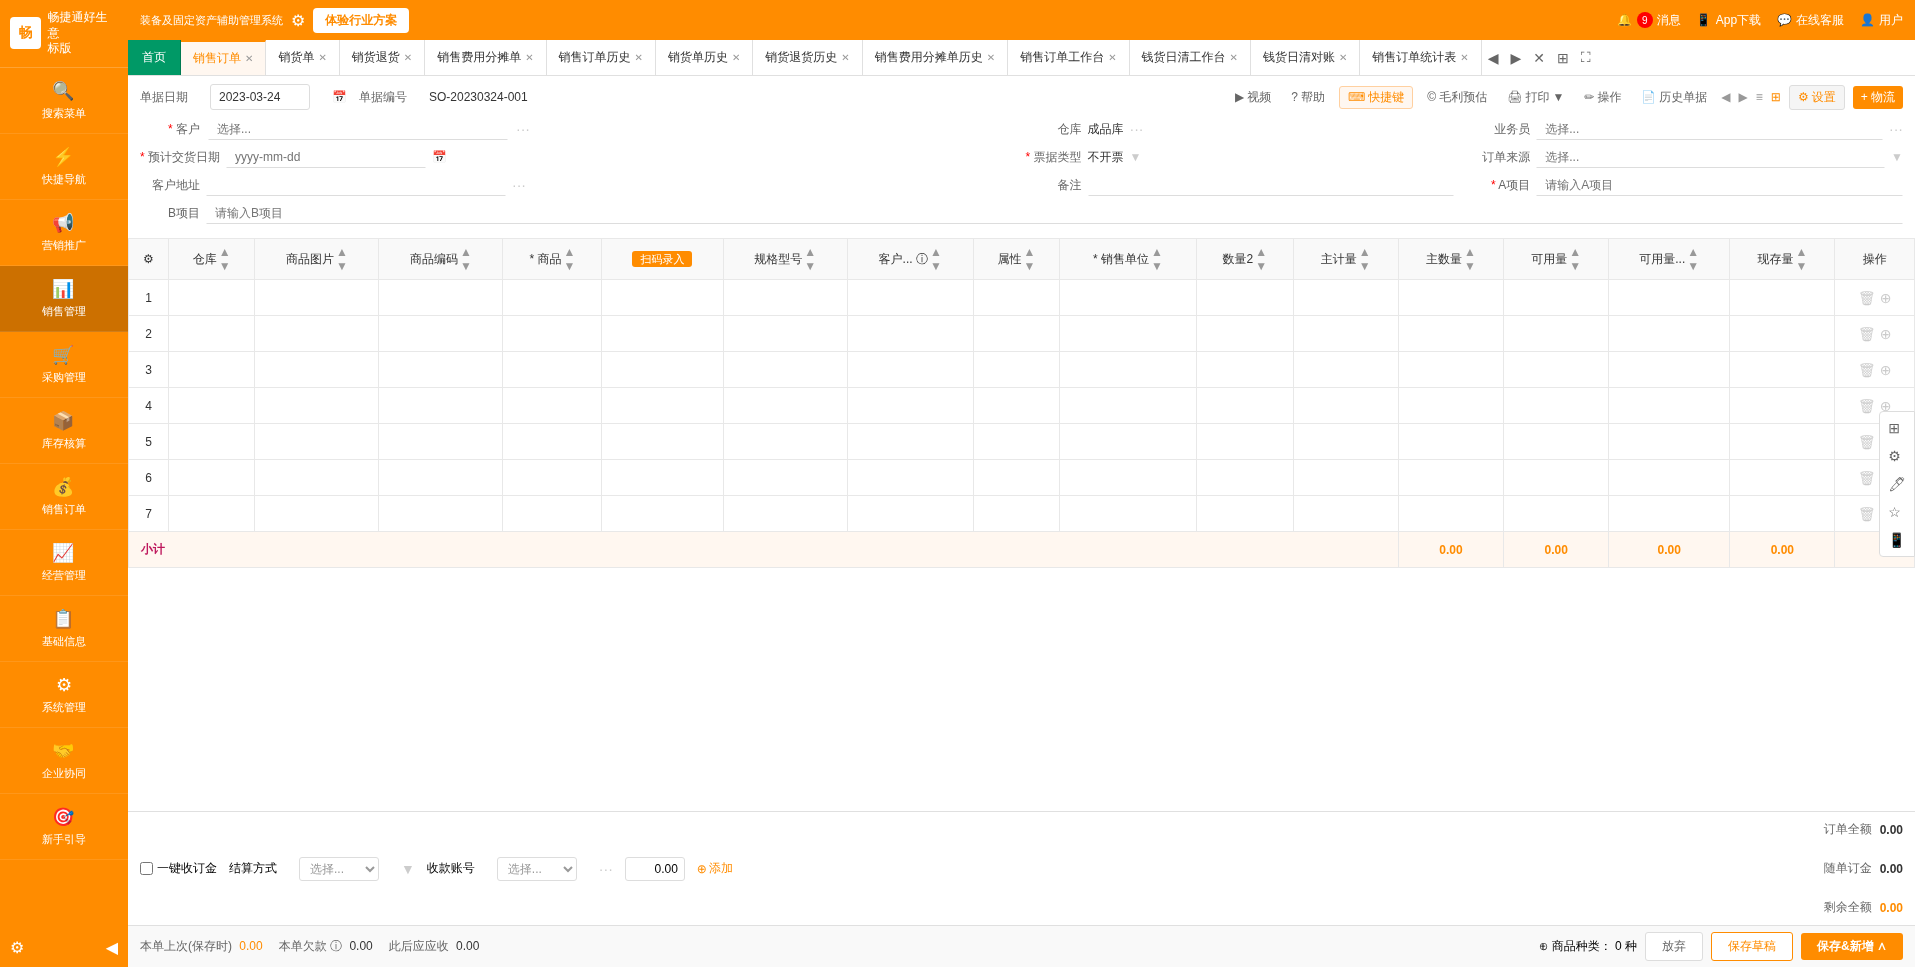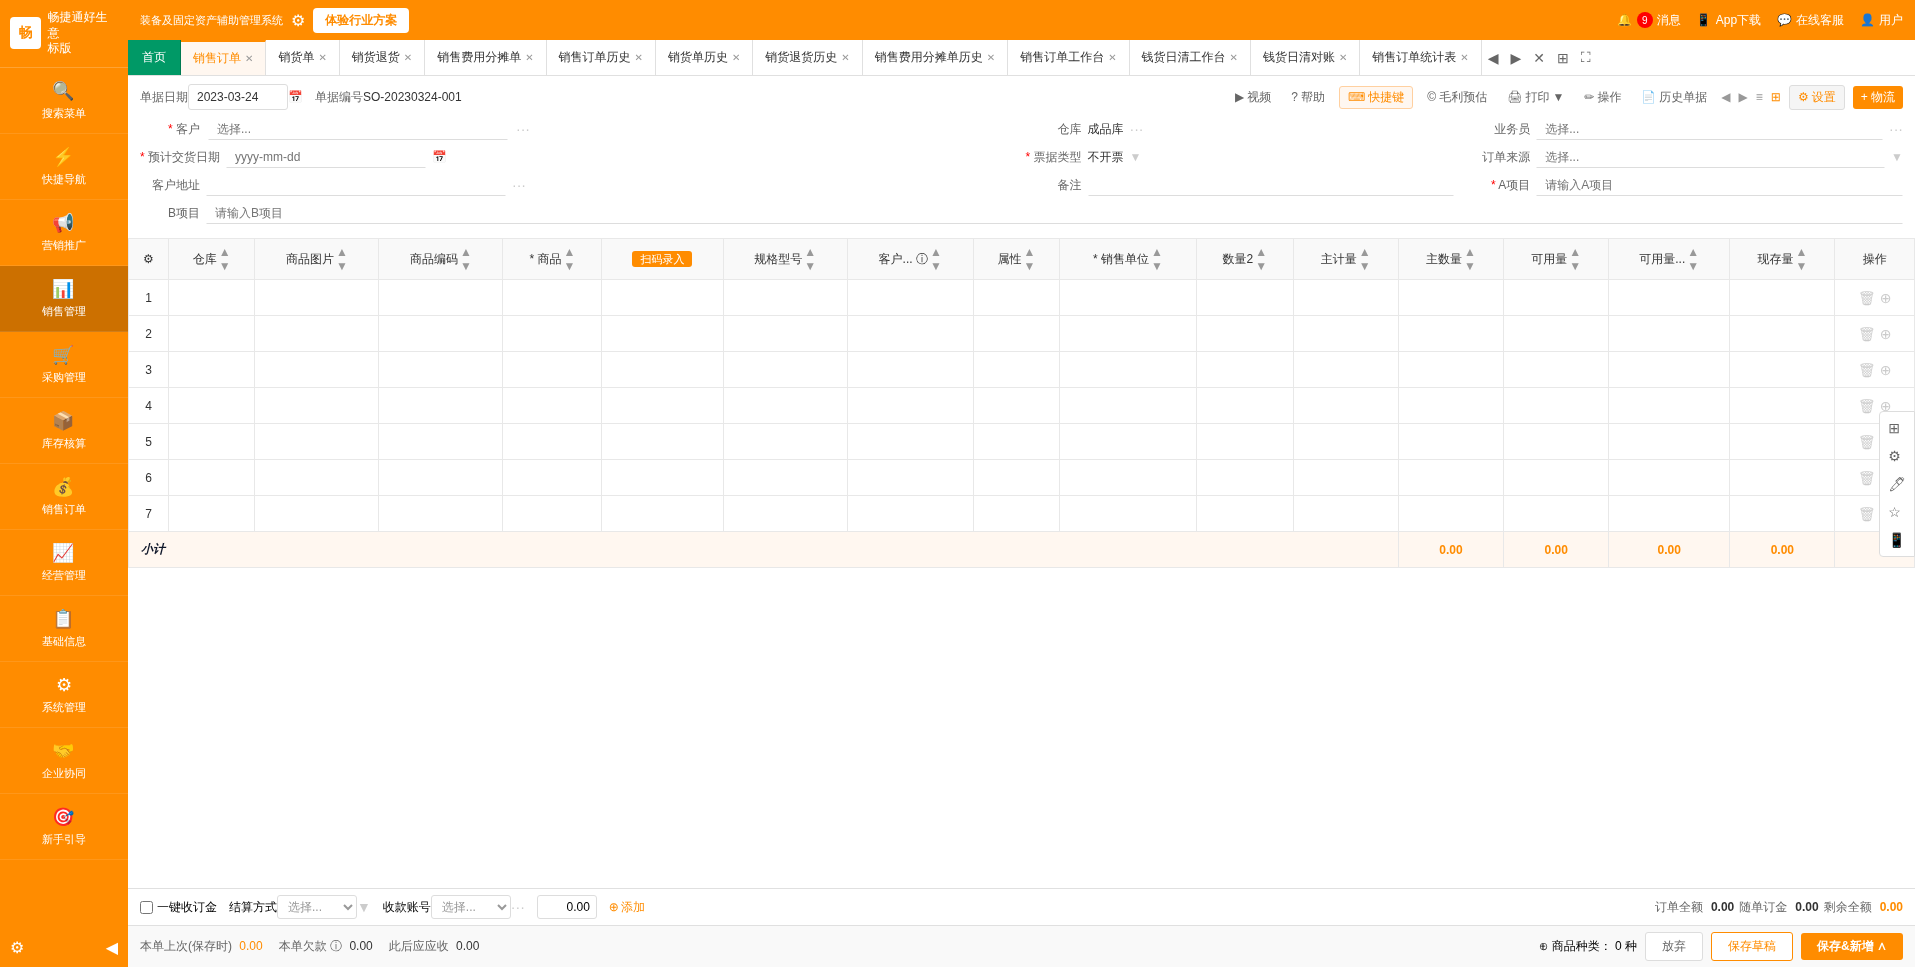--- a/index.html
+++ b/index.html
@@ -38,21 +38,21 @@
     .tab-close { color: #999; font-size: 10px; cursor: pointer; }
     .tab-home { background: #009966; color: white; padding: 8px 14px; border-right: 1px solid #007a52; height: 100%; display: flex; align-items: center; font-size: 12px; }
     .tab-nav-btn { padding: 4px 6px; border: none; background: none; cursor: pointer; color: #666; font-size: 14px; }
 
     
     .content { flex: 1; background: #f5f5f5; display: flex; flex-direction: column; overflow: hidden; }
 
     
     .toolbar-row { display: flex; align-items: center; justify-content: space-between; margin-bottom: 8px; }
     .toolbar-left { display: flex; align-items: center; gap: 12px; }
-    .form-field { display: flex; align-items: center; gap: 0; }
+    .form-field { display: flex; align-items: center; gap: 22px; }
     .form-label { color: #666; white-space: nowrap; }
     .form-input { border: 1px solid #ddd; border-radius: 3px; padding: 3px 8px; width: 120px; height: 26px; outline: none; color: #333; }
     .toolbar-right { display: flex; align-items: center; gap: 8px; }
     .toolbar-btn { display: flex; align-items: center; gap: 3px; color: #666; cursor: pointer; font-size: 12px; padding: 3px 6px; }
     .settings-btn { background: #f5f5f5; border: 1px solid #ddd; border-radius: 3px; padding: 3px 8px; cursor: pointer; color: #ff8c00; display: flex; align-items: center; gap: 3px; }
     .add-btn { background: #ff8c00; color: white; border: none; border-radius: 3px; padding: 3px 8px; cursor: pointer; display: flex; gap: 3px; }
 
     
     .form-row { display: flex; align-items: center; gap: 16px; margin-bottom: 6px; }
     .form-col { display: flex; align-items: center; gap: 6px; flex: 1; }
@@ -69,21 +69,21 @@
 
     
     .table-container { flex: 1; overflow: auto; background: white; }
     .data-table { width: 100%; border-collapse: collapse; min-width: 1200px; }
     .data-table th { background: #f9f9f9; border: 1px solid #e8e8e8; padding: 6px 8px; text-align: center; color: #333; font-weight: normal; white-space: nowrap; position: sticky; top: 0; z-index: 1; }
     .data-table td { border: 1px solid #e8e8e8; padding: 4px 8px; text-align: center; height: 36px; color: #333; }
     .th-settings { width: 36px; }
     .col-number { width: 40px; color: #999; }
     .orange-badge { background: #ff8c00; color: white; border-radius: 3px; padding: 2px 8px; font-size: 11px; cursor: pointer; }
     .subtotal-row td { background: #fff7f0; color: #ff8c00; font-weight: bold; }
-    .subtotal-label { color: #0f172a; font-style: italic; }
+    .subtotal-label { color: #be185d; }
     .row-action { display: flex; align-items: center; gap: 4px; justify-content: center; }
     .action-icon { color: #ccc; cursor: pointer; font-size: 14px; }
 
     
     .bottom-bar { background: white; border-top: 1px solid #e0e0e0; padding: 6px 12px; flex-shrink: 0; display: flex; align-items: center; gap: 12px; }
     .checkbox-field { display: flex; align-items: center; gap: 4px; }
     .bottom-select { border: 1px solid #ddd; border-radius: 3px; padding: 2px 6px; width: 80px; height: 24px; outline: none; color: #999; background: white; }
     .amount-input { border: 1px solid #ddd; border-radius: 3px; padding: 2px 6px; width: 60px; height: 24px; outline: none; text-align: right; }
     .add-link { color: #ff8c00; cursor: pointer; display: flex; align-items: center; gap: 2px; }
 
@@ -725,21 +725,21 @@
         </select>
         <span class="more-btn">···</span>
       </div>
       <input class="amount-input" type="text" value="0.00" style="">
       <div class="add-link">
         <span>⊕</span>
         <span>添加</span>
       </div>
 
       <div style="margin-left:auto; display:flex; gap:24px; align-items:center;">
-        <div style="display:flex; flex-direction:row; align-items:flex-end; gap:5px;">
+        <div style="display:flex; flex-direction:column; align-items:flex-end; gap:16px;">
           <div class="summary-row">
             <span class="summary-label" style="margin-right:8px;">订单全额</span>
             <span class="summary-value">0.00</span>
           </div>
           <div class="summary-row">
             <span class="summary-label" style="margin-right:8px;">随单订金</span>
             <span class="summary-value">0.00</span>
           </div>
           <div class="summary-row">
             <span class="summary-label" style="margin-right:8px;">剩余全额</span>

